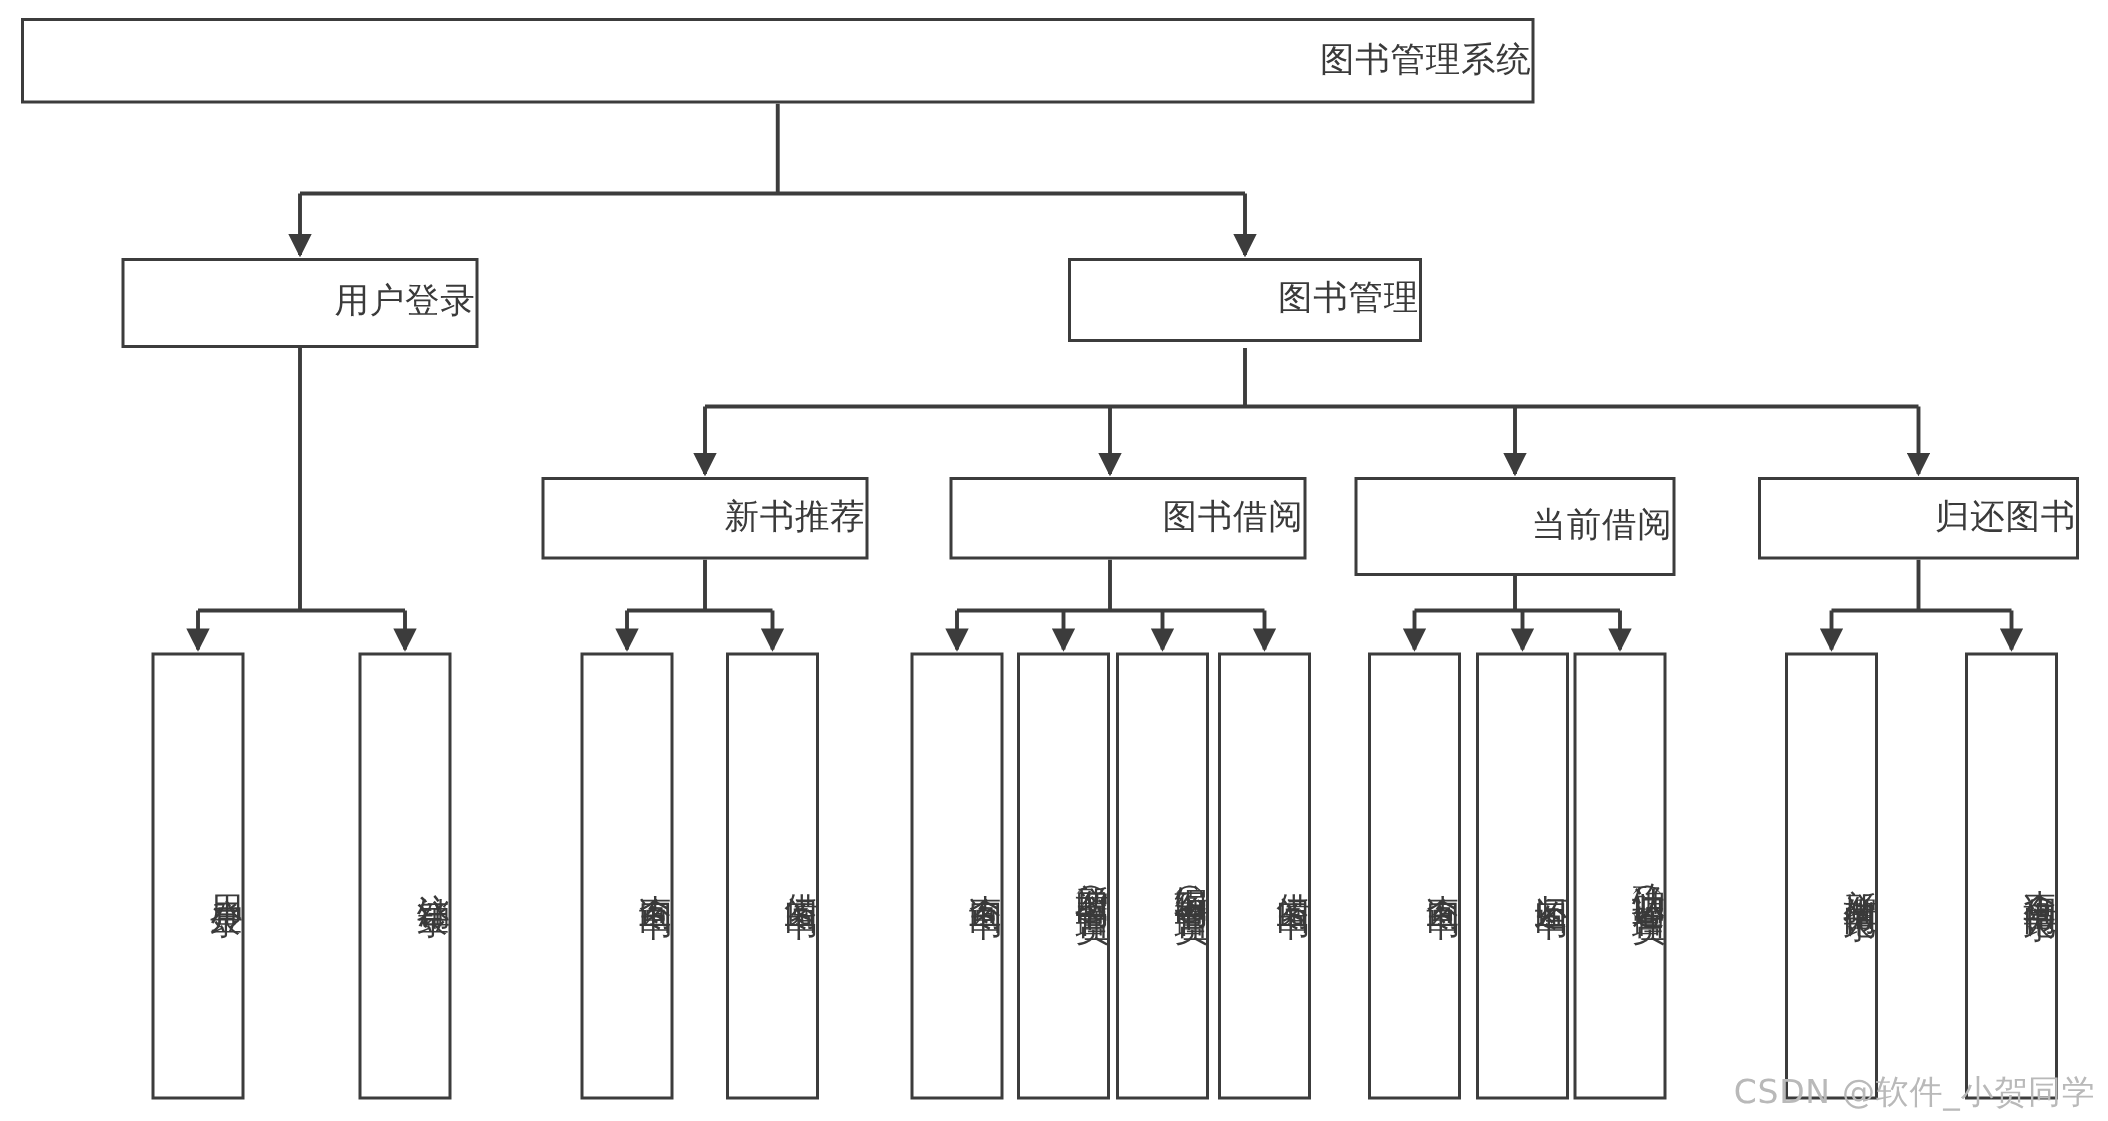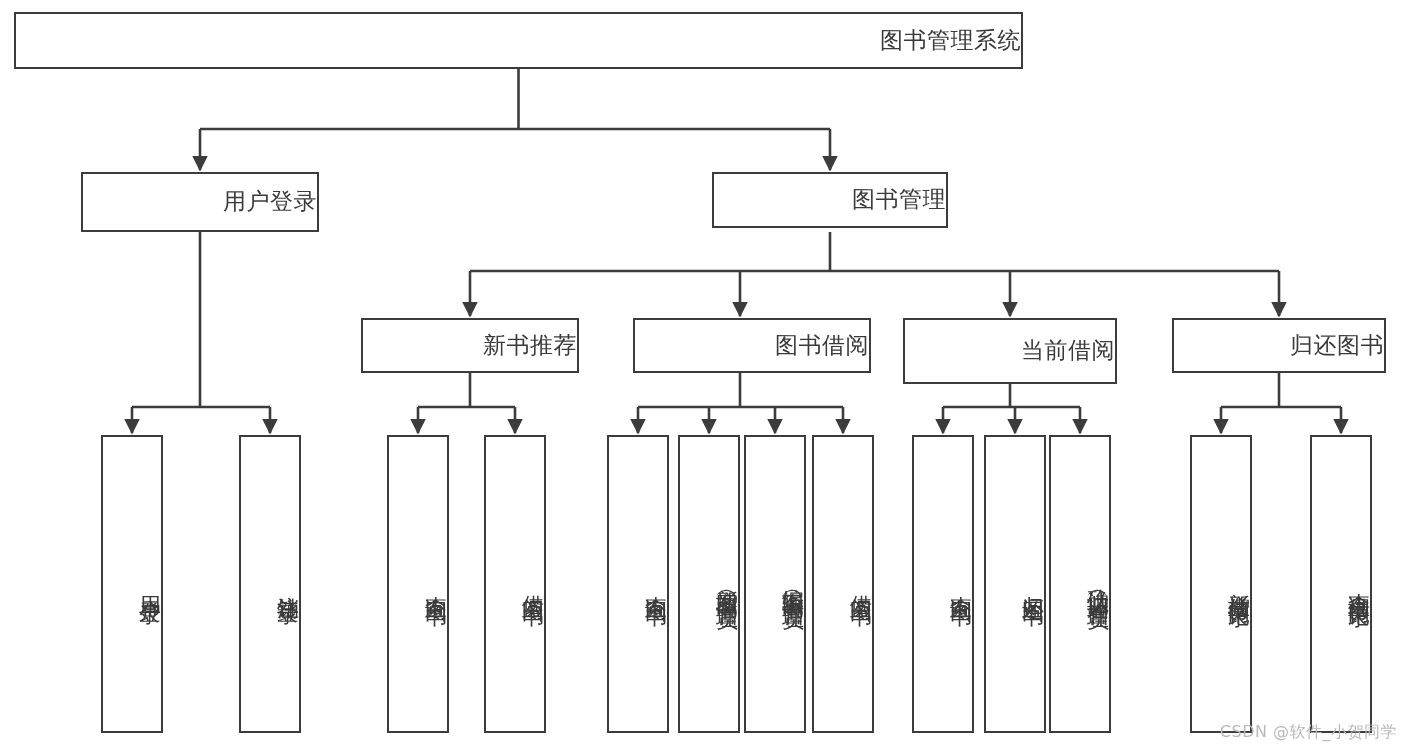--- a/index.html
+++ b/index.html
@@ -55,21 +55,21 @@
     font-size: 22px;
     writing-mode: vertical-rl;
     text-orientation: upright;
     letter-spacing: 3px;
     line-height: 1;
   }
   #watermark {
     position: absolute;
     right: 8px;
     bottom: 4px;
-    font-size: 16px;
+    font-size: 22px;
     color: #b9b9b9;
     letter-spacing: 0.5px;
     z-index: 5;
     white-space: pre;
   }
 </style>
 </head>
 <body>
 
 <div id="canvas">

